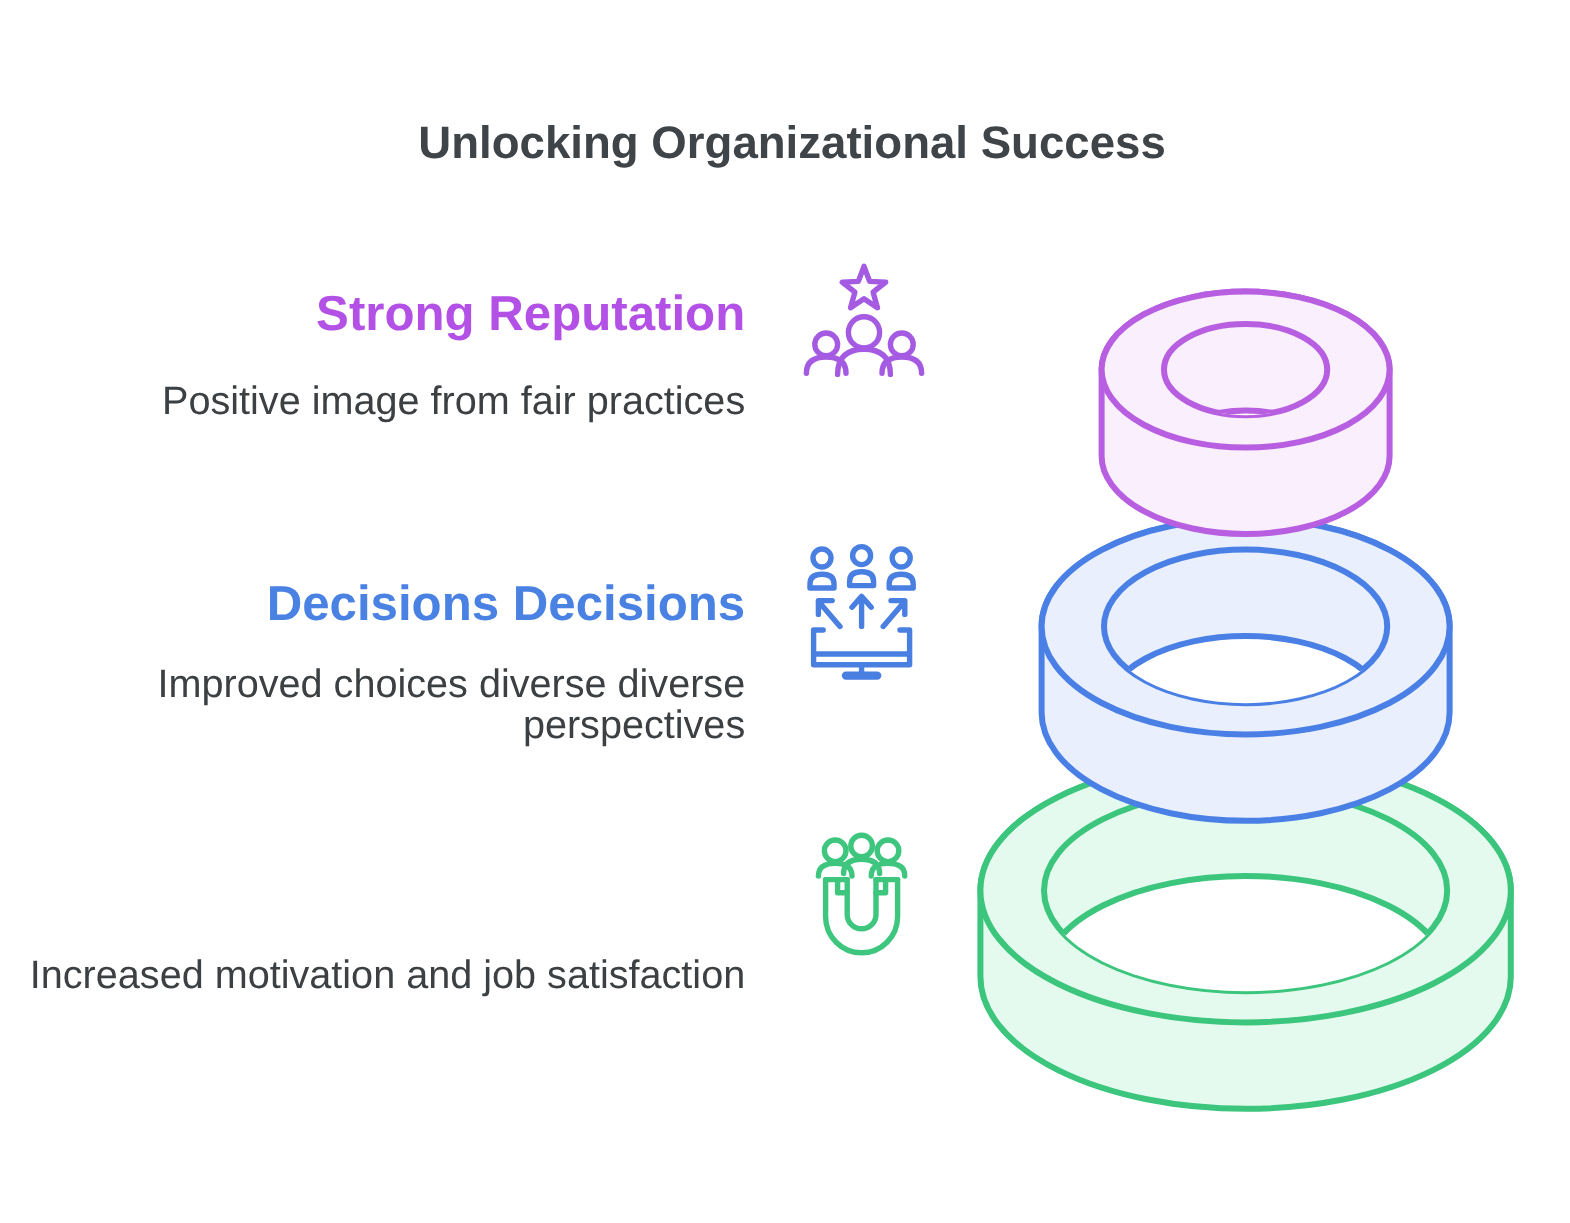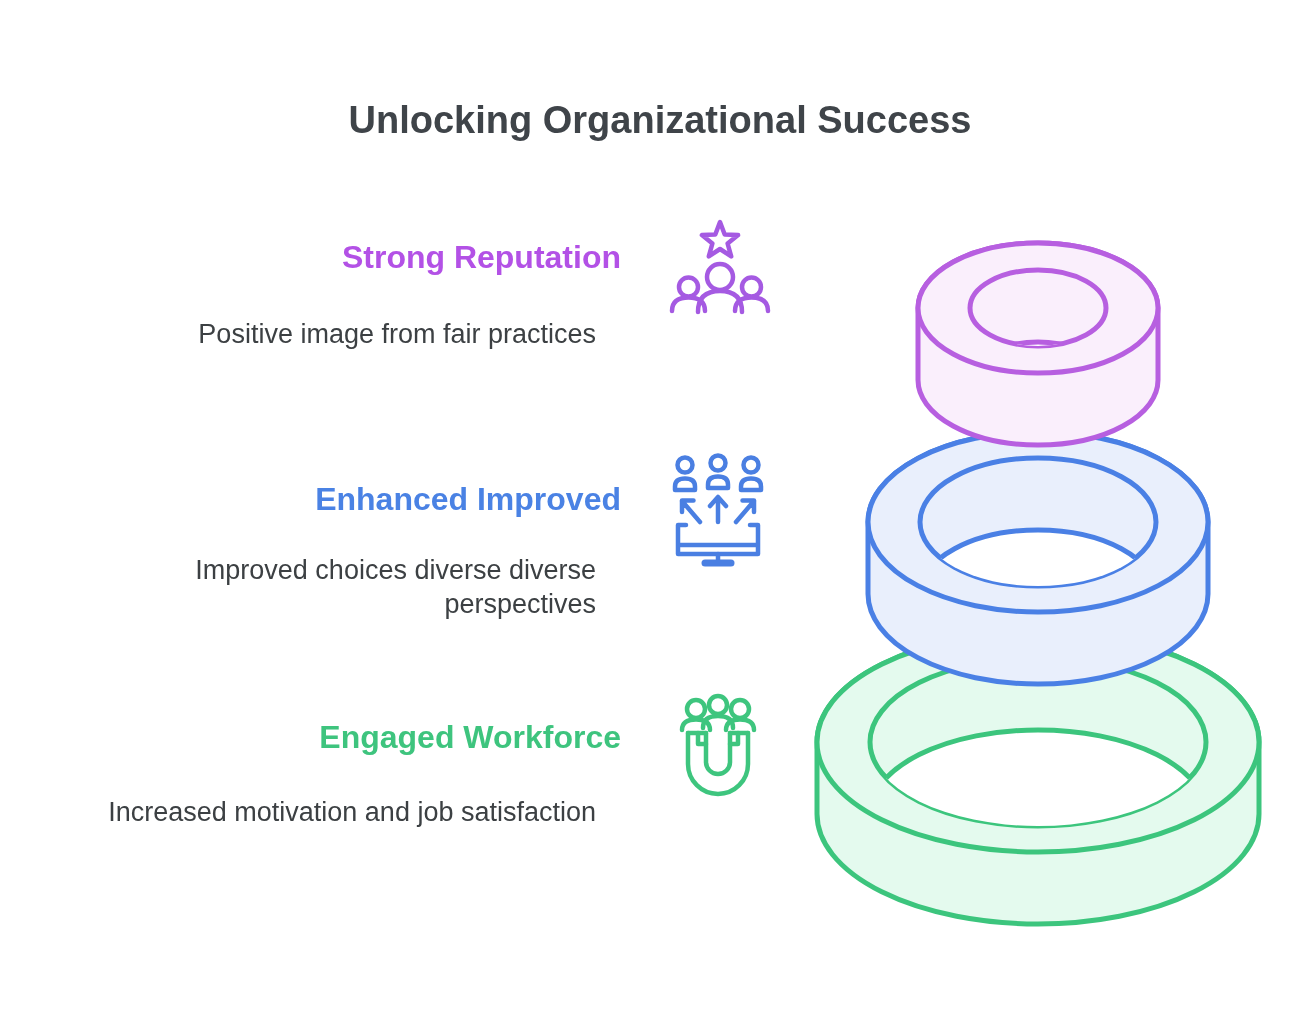--- a/index.html
+++ b/index.html
@@ -5,25 +5,25 @@
   html,body { margin:0; padding:0; background:#ffffff; }
   .stage {
     position:relative; width:1308px; height:1019px; background:#ffffff;
     font-family:"Liberation Sans", sans-serif; overflow:hidden;
   }
   .page-title {
     position:absolute; left:12px; right:0; top:101px; text-align:center;
     font-size:38px; font-weight:bold; line-height:1; letter-spacing:0px;
   }
   .row-heading {
-    position:absolute; right:687px; text-align:right; font-size:32px;
+    position:absolute; right:687px; text-align:right; font-size:41px;
     font-weight:bold; line-height:1; white-space:nowrap;
   }
   .row-sub {
-    position:absolute; right:712px; text-align:right; font-size:27px;
+    position:absolute; right:687px; text-align:right; font-size:33px;
     line-height:34px; color:#3c4043;
   }
   .nowrap { white-space:nowrap; }
   .h1 { top:241px; }
   .h2 { top:483px; }
   .h3 { top:721px; }
   .s1 { top:317px; }
   .s2 { top:553px; width:500px; }
   .s3 { top:795px; }
   .icon { position:absolute; }
@@ -35,24 +35,23 @@
 </head>
 <body>
 
 <div class="stage">
 
   <div class="page-title" style="color: rgb(63, 68, 73); text-align: center;">Unlocking Organizational Success</div>
 
   <div class="row-heading h1" style="color: rgb(179, 81, 230);">Strong Reputation</div>
   <div class="row-sub s1 nowrap" style="color: rgb(60, 64, 67);">Positive image from fair practices</div>
 
-  <div class="row-heading h2" style="color: rgb(74, 130, 228);">Enhanced Improved</div>
+  <div class="row-heading h2" style="color: rgb(74, 130, 228);">Decisions Decisions</div>
   <div class="row-sub s2" style="color: rgb(60, 64, 67);">Improved choices diverse diverse perspectives</div>
 
-  <div class="row-heading h3" style="color: rgb(62, 196, 126);">Engaged Workforce</div>
   <div class="row-sub s3 nowrap" style="color: rgb(60, 64, 67); margin-left: 48px;">Increased motivation and job satisfaction</div>
 
   <svg class="icon icon1" width="120" height="110" viewBox="0 0 120 110">
     <g fill="none" stroke-width="4.5" stroke-linecap="round" stroke-linejoin="round" stroke="#a55ae2">
       <path d="M 60 7 L 64.7 19.5 L 78.1 20.1 L 67.6 28.5 L 71.2 41.4 L 60 34 L 48.8 41.4 L 52.4 28.5 L 41.9 20.1 L 55.3 19.5 Z"></path>
       <circle cx="28.5" cy="72" r="9.5"></circle>
       <path d="M 12 96 Q 12 82.5 28.5 82.5 Q 45 82.5 45 96"></path>
       <circle cx="91.5" cy="72" r="9.5"></circle>
       <path d="M 75 96 Q 75 82.5 91.5 82.5 Q 108 82.5 108 96"></path>
       <circle cx="60" cy="62" r="13"></circle>

